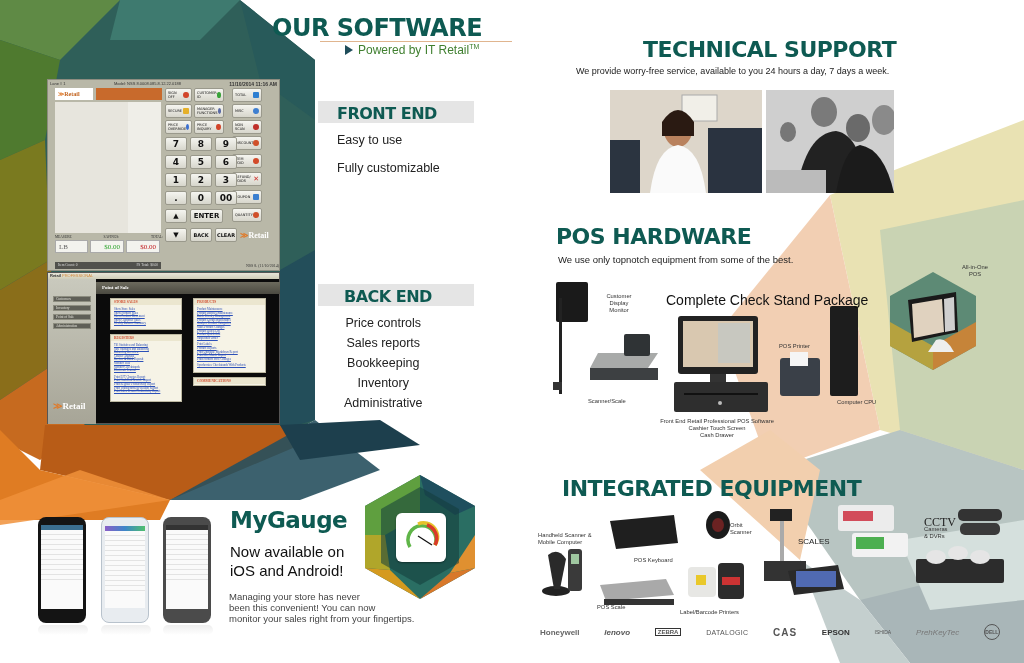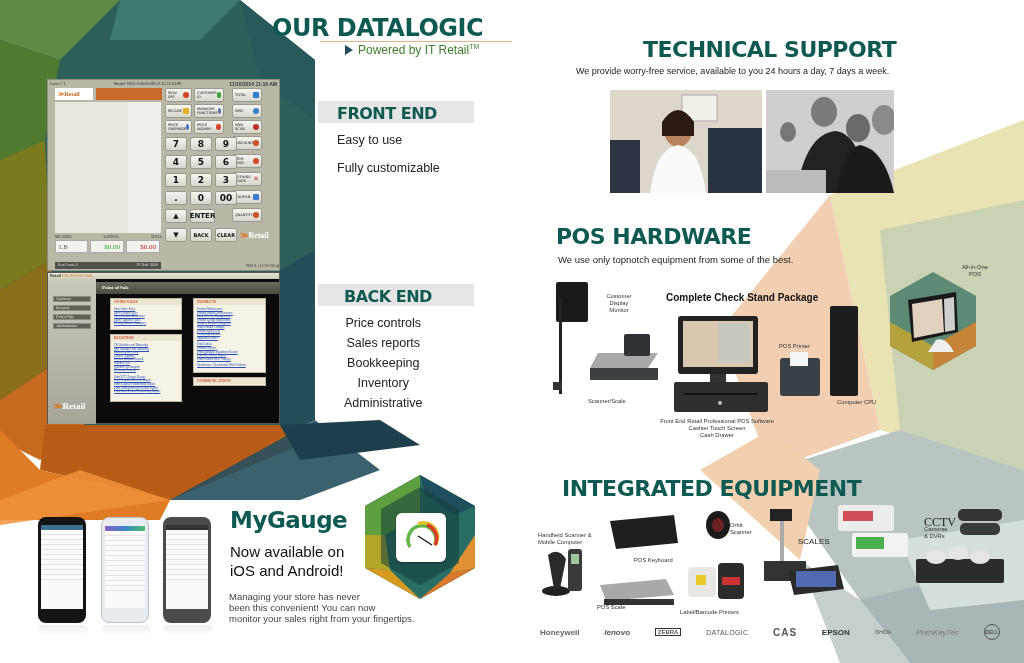--- a/index.html
+++ b/index.html
@@ -87,21 +87,21 @@
   #tech-title { left: 643px; top: 37px; font-size: 22px; }
   #tech-sub { left: 576px; top: 66px; font-size: 9px; color: #222; }
   .photo { position: absolute; top: 90px; height: 103px; overflow: hidden; }
   #photo-1 { left: 610px; width: 152px; background: linear-gradient(90deg, #5b6b70 0%, #d8d0c4 30%, #e9e4dc 60%, #3a4656 100%); }
   #photo-2 { left: 766px; width: 128px; background: linear-gradient(90deg, #2a2a2a, #bfbfbf 35%, #454545 65%, #d5d5d5); filter: grayscale(1); }
 
   #pos-hw-title { left: 556px; top: 224px; font-size: 22px; }
   #pos-hw-sub { left: 558px; top: 254px; font-size: 9.5px; color: #222; }
   .cap { font-size: 5.8px; color: #333; text-align: center; line-height: 7px; }
   #cap-customer-display { left: 601px; top: 293px; width: 36px; }
-  #cap-complete { left: 666px; top: 292px; font-size: 10px; font-weight: bold; color: #111; }
+  #cap-complete { left: 666px; top: 292px; font-size: 14px; font-weight: normal; color: #111; }
   #cap-scanner-scale { left: 588px; top: 398px; }
   #cap-pos-printer { left: 779px; top: 343px; }
   #cap-computer { left: 837px; top: 399px; }
   #cap-aio { left: 958px; top: 264px; width: 34px; }
   #cap-package { left: 652px; top: 418px; width: 130px; }
 
   #integ-title { left: 538px; top: 476px; font-size: 22px; margin-left: 24px; }
   #cap-handheld { left: 538px; top: 532px; text-align: left; }
   #cap-keyboard { left: 634px; top: 557px; }
   #cap-orbit { left: 730px; top: 522px; text-align: left; }
@@ -147,21 +147,21 @@
   <polygon points="830,195 1024,120 1024,470 880,430" fill="#e9e2b3"></polygon>
   <polygon points="720,330 830,195 880,430 770,470" fill="#f2cfb3"></polygon>
   <polygon points="880,230 1024,200 1024,470 900,430" fill="#c9d3b3"></polygon>
   <polygon points="770,470 900,430 1024,470 1024,620 860,600" fill="#b8c5c2"></polygon>
   <polygon points="700,470 770,430 820,470 800,560" fill="#f2cfae"></polygon>
   <polygon points="860,600 1024,560 1024,663 910,663" fill="#a9b6b8"></polygon>
   <polygon points="800,560 860,600 910,663 840,663" fill="#c4cfce"></polygon>
   <polygon points="900,540 1024,520 1024,600 930,610" fill="#d5e0dd"></polygon>
 </svg>
 
-<div class="layer h-teal" id="our-software-title">OUR DATALOGIC</div>
+<div class="layer h-teal" id="our-software-title">OUR SOFTWARE</div>
 <div class="layer" id="software-rule"></div>
 <div class="layer" id="powered-by">
   <span class="tri"></span>
   <span><span>Powered by IT Retail</span><sup>TM</sup></span>
 </div>
 
 <div class="layer" id="pos-screen">
   <div class="pos-topbar">
     <span>Lane # 1</span>
     <span>Model: NSS 8.0008.085.8.12.22.0188</span>
@@ -241,21 +241,21 @@
   <div class="abs pos-btn num" style="left:117px;top:75px">4</div>
   <div class="abs pos-btn num" style="left:142px;top:75px">5</div>
   <div class="abs pos-btn num" style="left:167px;top:75px">6</div>
   <div class="abs pos-btn num" style="left:117px;top:93px">1</div>
   <div class="abs pos-btn num" style="left:142px;top:93px">2</div>
   <div class="abs pos-btn num" style="left:167px;top:93px">3</div>
   <div class="abs pos-btn num" style="left:117px;top:111px">.</div>
   <div class="abs pos-btn num" style="left:142px;top:111px">0</div>
   <div class="abs pos-btn num" style="left:167px;top:111px">00</div>
   <div class="abs pos-btn num" style="left:117px;top:129px;font-size:7px">▲</div>
-  <div class="abs pos-btn num" style="left:142px;top:129px;width:25px;font-size:7px">ENTER</div>
+  <div class="abs pos-btn num" style="left:142px;top:129px;width:33px;font-size:7px">ENTER</div>
   <div class="abs pos-btn num" style="left:117px;top:148px;font-size:7px">▼</div>
   <div class="abs pos-btn num" style="left:142px;top:148px;font-size:5px">BACK</div>
   <div class="abs pos-btn num" style="left:167px;top:148px;font-size:5px">CLEAR</div>
   <div class="abs pos-brand" style="left:192px;top:151px"><span style="color:#e07a2a">≫</span><span>Retail</span></div>
 
   <div class="abs pos-labels">
     <span>MEASURE</span>
     <span>SAVINGS:</span>
     <span>TOTAL:</span>
   </div>

